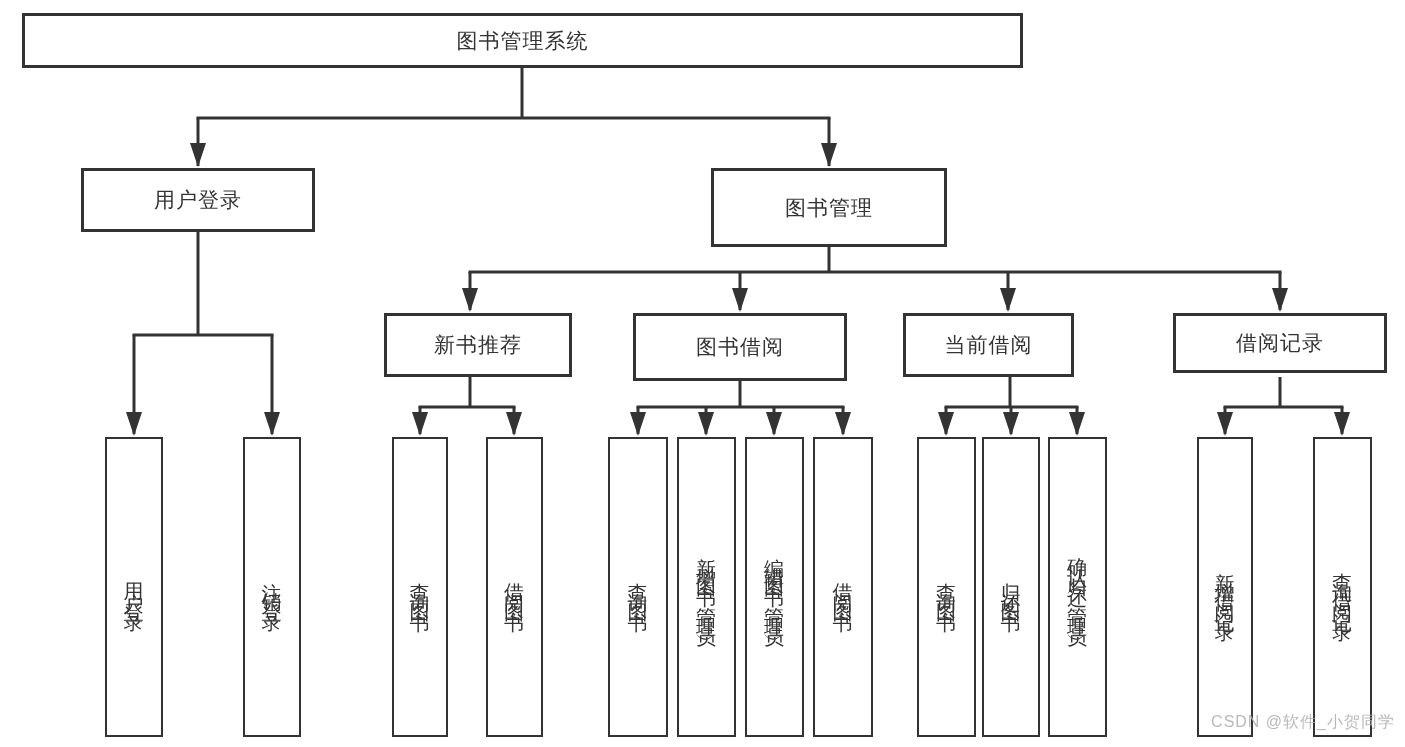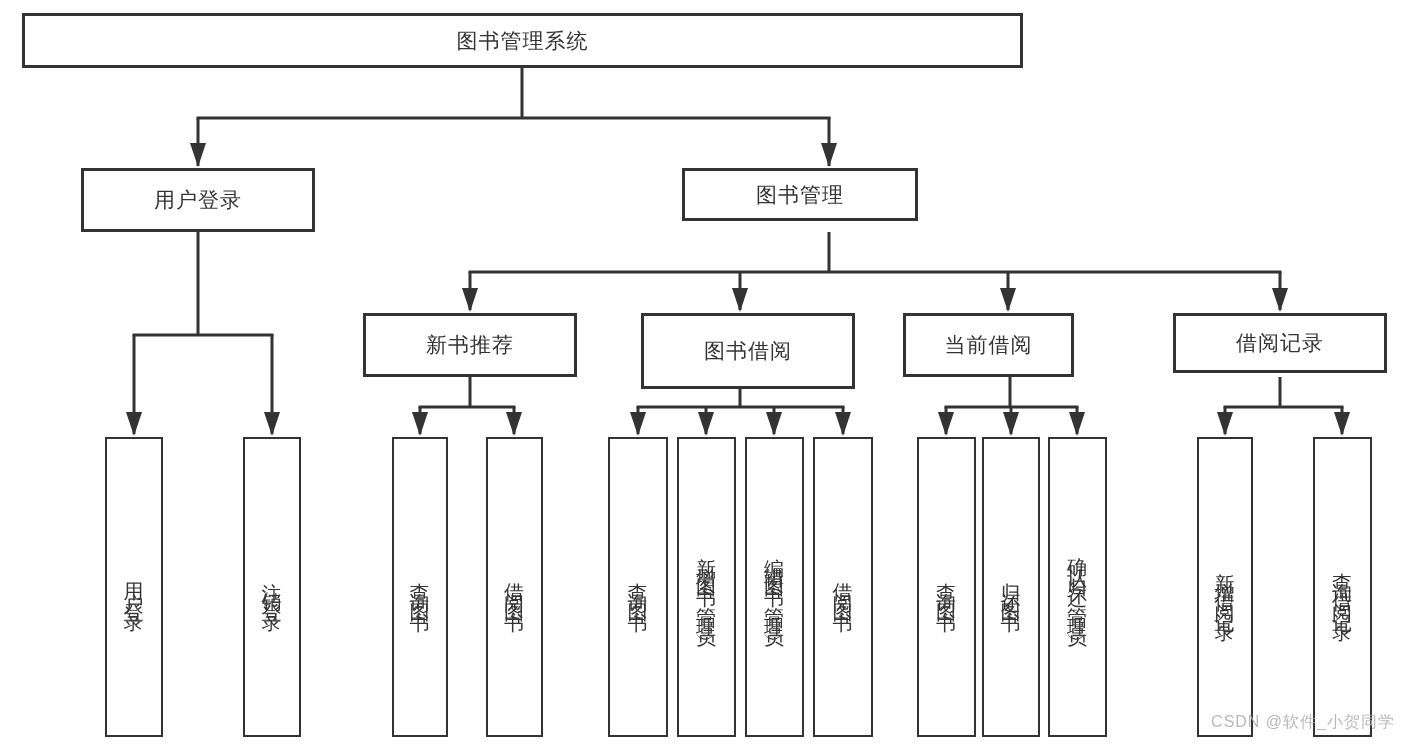--- a/index.html
+++ b/index.html
@@ -127,28 +127,28 @@
     </g>
   </svg>
 
   <div class="box" style="left:22px; top:13px; width:1001px; height:55px;">
     <span class="hlabel">图书管理系统</span>
   </div>
 
   <div class="box" style="left:81px; top:168px; width:234px; height:64px;">
     <span class="hlabel">用户登录</span>
   </div>
-  <div class="box" style="left:682px; top:168px; width:236px; height:53px;text-align:right;">
+  <div class="box" style="left:711px; top:168px; width:236px; height:79px;text-align:right;">
     <span class="hlabel">图书管理</span>
   </div>
 
-  <div class="box" style="left:363px; top:313px; width:214px; height:64px;">
+  <div class="box" style="left:384px; top:313px; width:188px; height:64px;">
     <span class="hlabel">新书推荐</span>
   </div>
-  <div class="box" style="left:633px; top:313px; width:214px; height:76px;margin-left:8px;">
+  <div class="box" style="left:633px; top:313px; width:214px; height:68px;">
     <span class="hlabel">图书借阅</span>
   </div>
   <div class="box" style="left:903px; top:313px; width:171px; height:64px;">
     <span class="hlabel">当前借阅</span>
   </div>
   <div class="box" style="left:1173px; top:313px; width:214px; height:60px;">
     <span class="hlabel">借阅记录</span>
   </div>
 
   <div class="box leaf" style="left:105px; width:58px;">

